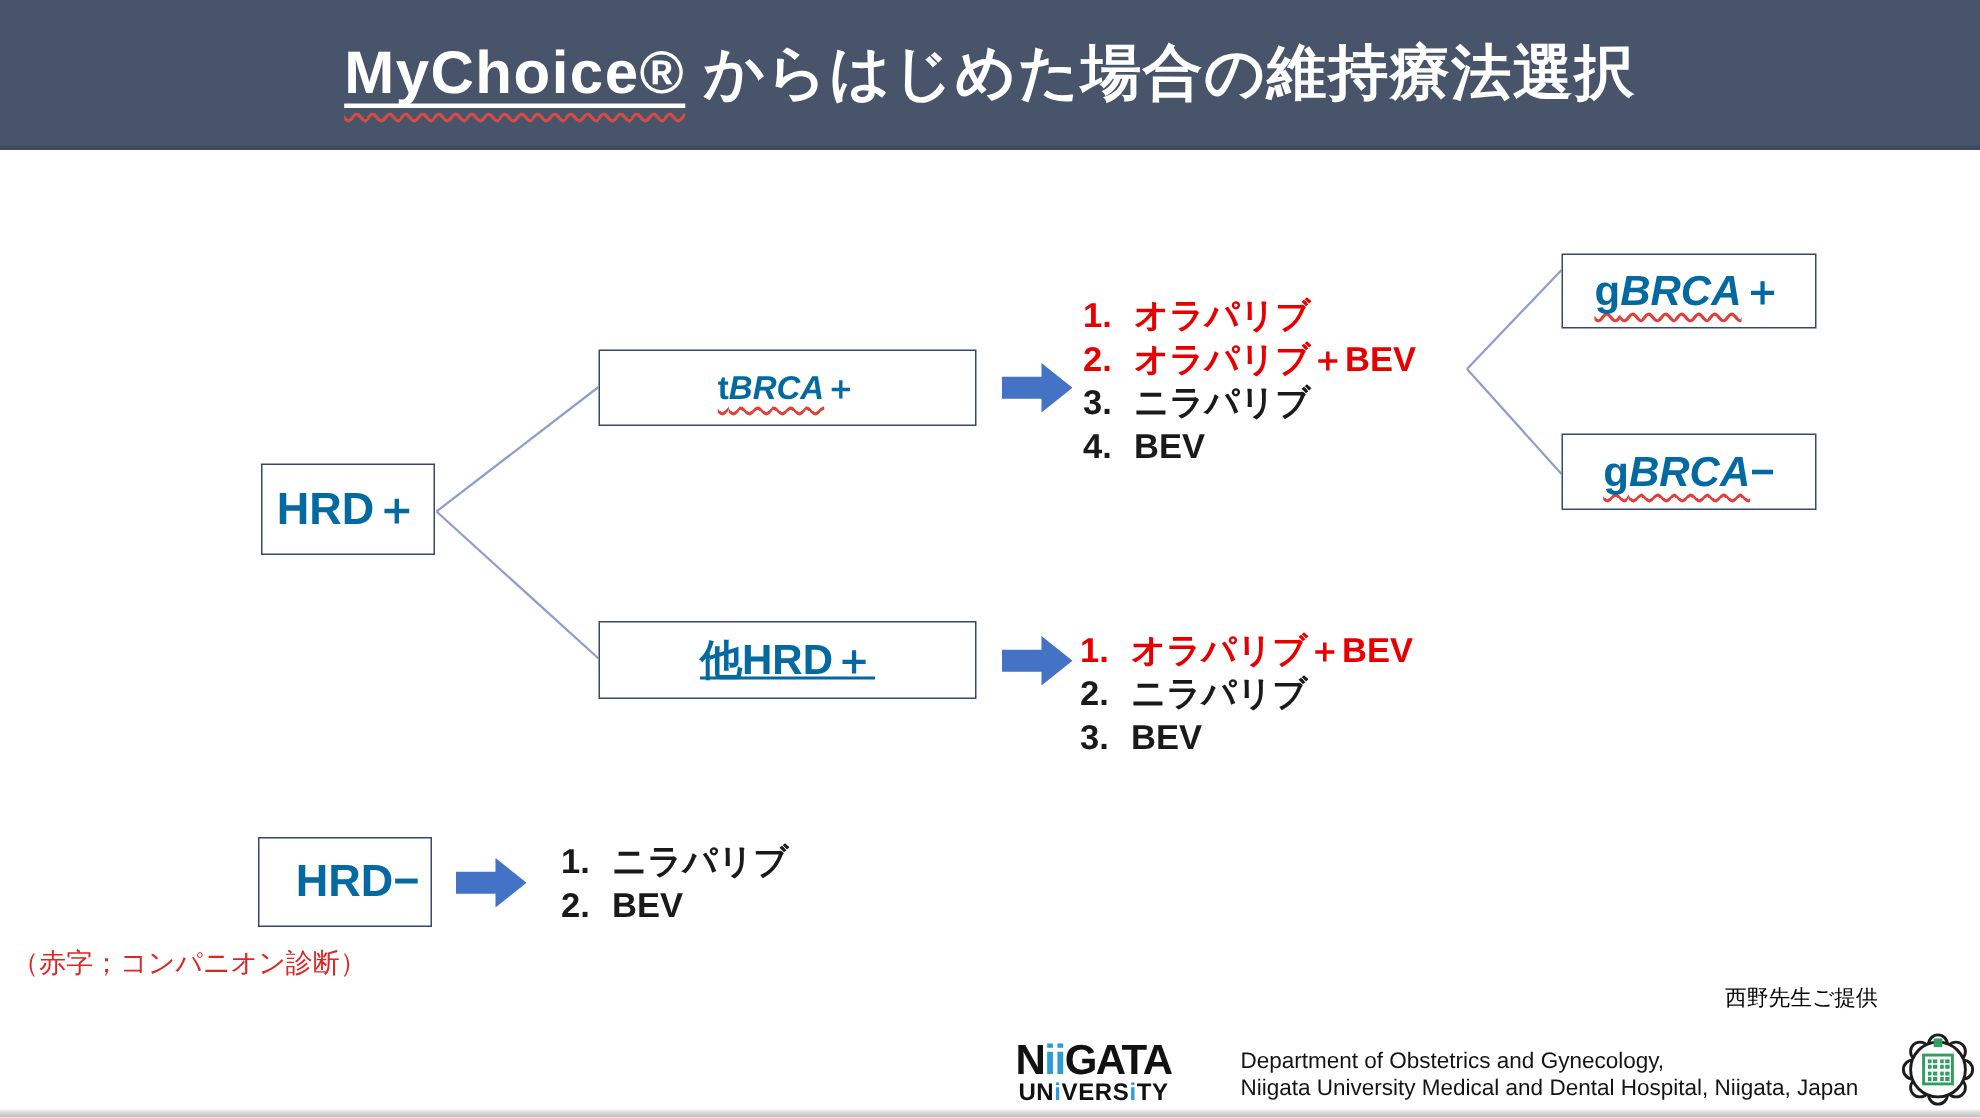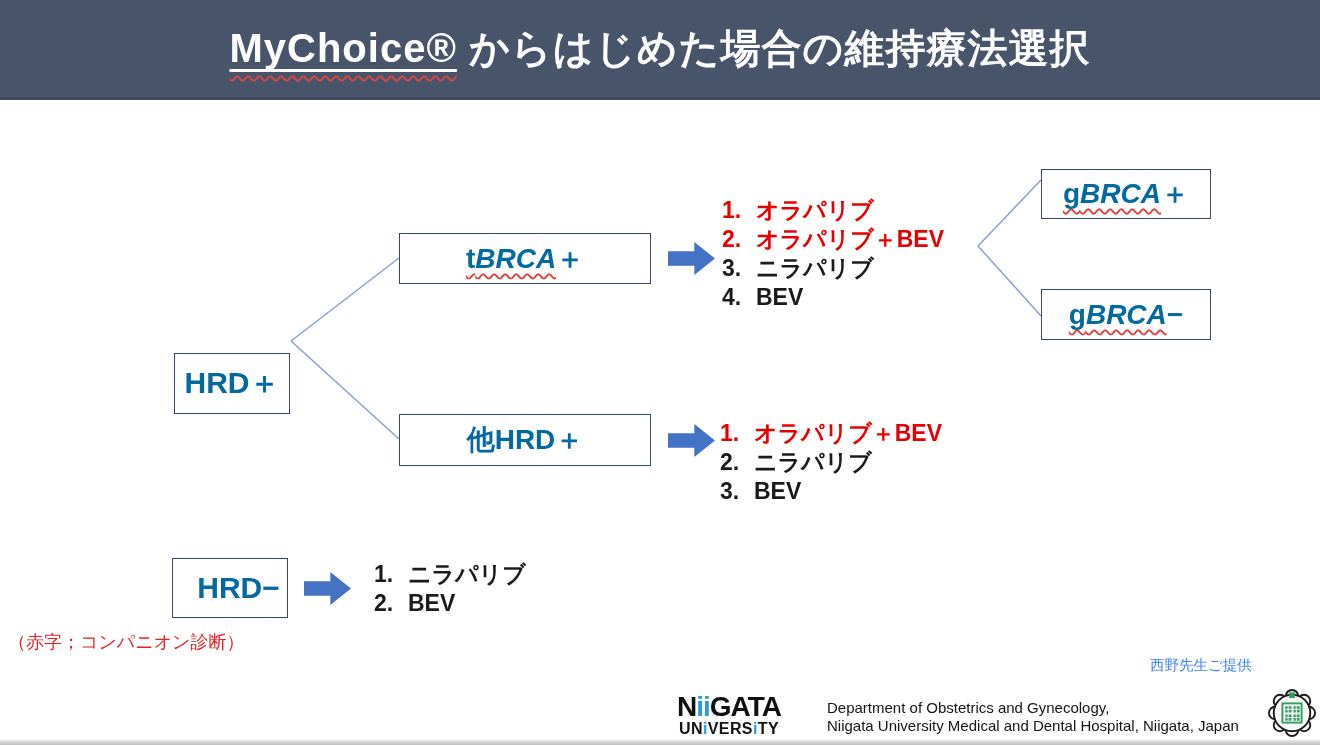--- a/index.html
+++ b/index.html
@@ -37,23 +37,23 @@
     position:absolute; background:#ffffff; border:1.6px solid #35486e;
     display:flex; align-items:center; justify-content:center;
     font-weight:700; color:#0369a1; white-space:nowrap;
   }
   .node i { font-style:italic; }
   .squiggle {
     text-decoration-line:underline; text-decoration-style:wavy;
     text-decoration-color:#e0403a; text-decoration-thickness:1.5px;
     text-underline-offset:5px; text-decoration-skip-ink:none;
   }
-  #node-hrd-plus    { left:174px; top:309px; width:116px; height:61px; font-size:30px;margin-top:44px; }
-  #node-tbrca-plus  { left:399px; top:233px; width:252px; height:51px; font-size:28px; }
-  #node-other-hrd   { left:399px; top:414px; width:252px; height:52px; font-size:28px; }
+  #node-hrd-plus    { left:174px; top:309px; width:116px; height:61px; font-size:30px; }
+  #node-tbrca-plus  { left:399px; top:233px; width:252px; height:51px; font-size:22px; }
+  #node-other-hrd   { left:399px; top:414px; width:252px; height:52px; font-size:28px;text-decoration:underline; }
   #node-gbrca-plus  { left:1041px; top:169px; width:170px; height:50px; font-size:28px; }
   #node-gbrca-minus { left:1041px; top:289px; width:170px; height:51px; font-size:28px; }
   #node-hrd-minus   { left:172px; top:558px; width:116px; height:60px; font-size:30px;padding-left:17px; }
   
   .block-arrow {
     position:absolute; width:47px; height:33px; background:#4472c4;
     clip-path:polygon(0% 28%, 56% 28%, 56% 0%, 100% 50%, 56% 100%, 56% 72%, 0% 72%);
   }
   #arrow-tbrca { left:668px; top:242px; }
   #arrow-other { left:668px; top:424px; }
@@ -68,21 +68,21 @@
   .drug-row.red { color:#e80000; }
   #list-tbrca { left:722px; top:196px; }
   #list-other { left:720px; top:419px; }
   #list-hrdm  { left:374px; top:560px; }
   
   .footnote {
     position:absolute; left:8px; top:630px; font-size:18px; color:#e02424;
     white-space:nowrap;
   }
   .credit {
-    position:absolute; left:1150px; top:656px; font-size:14.5px; color:#3b82f6;
+    position:absolute; left:1150px; top:656px; font-size:14.5px; color:#000000;
     white-space:nowrap;
   }
   
   .nu-logo { position:absolute; left:668px; top:694px; width:122px; text-align:center; }
   .nu-line1 { font-size:28px; font-weight:800; letter-spacing:-1px; line-height:26px; color:#111; }
   .nu-line2 { font-size:16px; font-weight:800; letter-spacing:0.4px; line-height:17px; color:#111; }
   .nu-logo .lg.blue { color:#2b9cd8; }
   .dept {
     position:absolute; left:827px; top:699px; font-size:15px; color:#141414;
     line-height:18px; white-space:nowrap;

